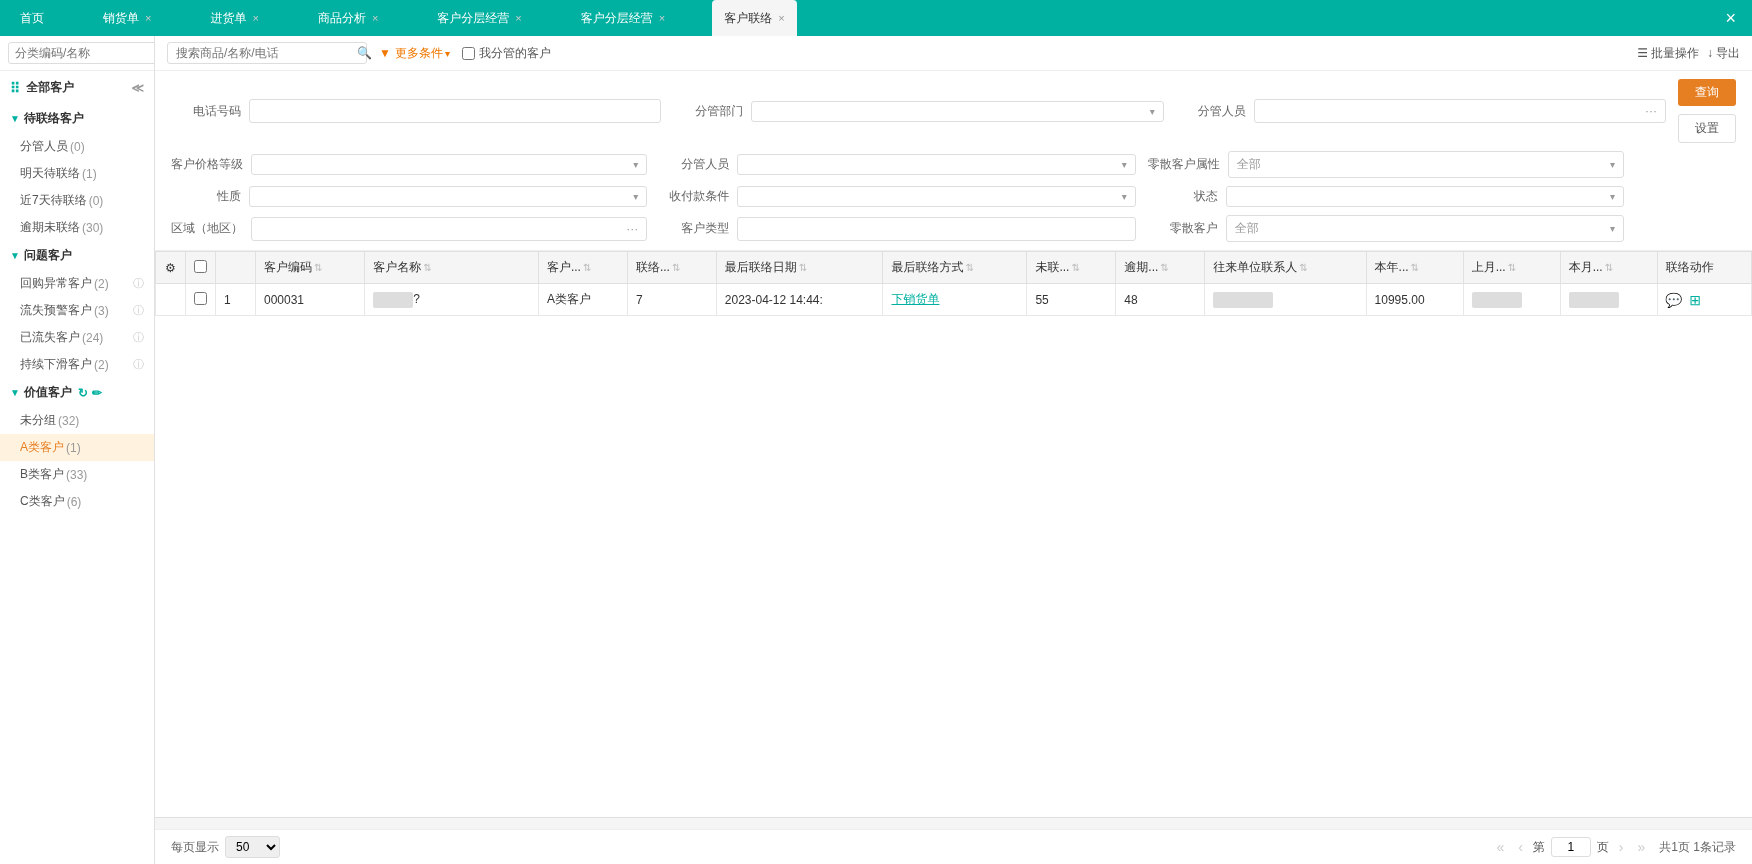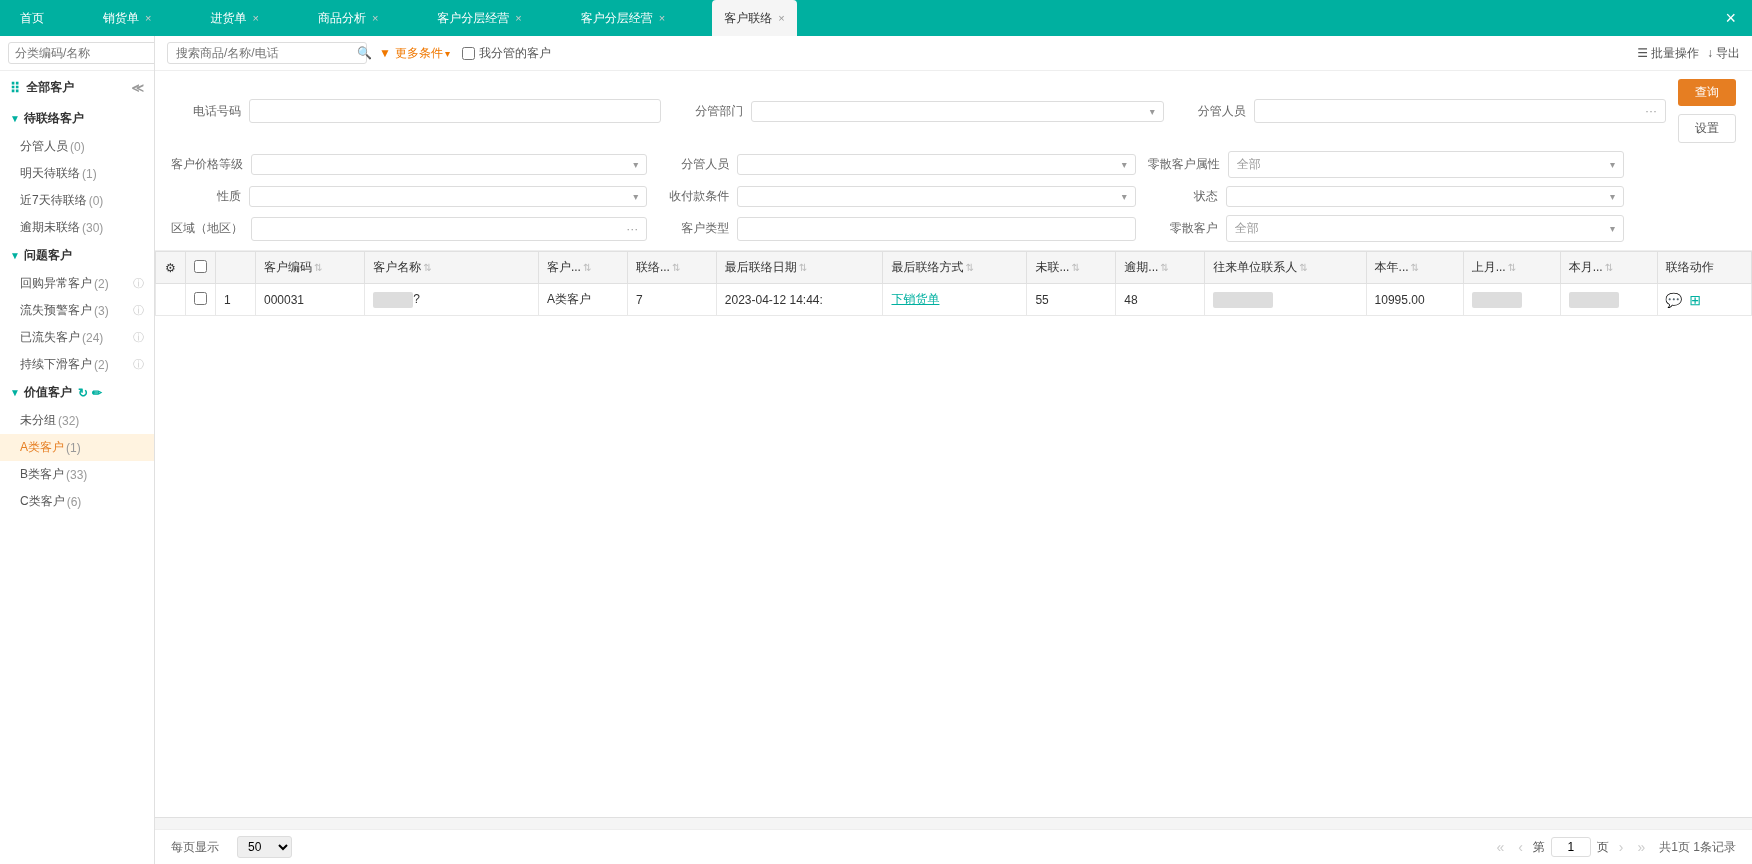--- a/index.html
+++ b/index.html
@@ -72,21 +72,21 @@
     .data-table th .sort-icon { color: #bbb; font-size: 10px; }
     .data-table td { border: 1px solid #e8e8e8; padding: 7px 8px; color: #333; white-space: nowrap; }
     .data-table .gear-col { width: 30px; text-align: center; }
     .data-table .check-col { width: 30px; text-align: center; }
     .link-text { color: #00b0a0; cursor: pointer; text-decoration: underline; }
     .action-icons { display: flex; gap: 6px; }
     .action-icon { color: #00b0a0; cursor: pointer; font-size: 14px; }
     
     
     .bottom-bar { display: flex; align-items: center; padding: 6px 16px; background: white; border-top: 1px solid #eee; }
-    .page-size-label { color: #666; margin-right: 18px; }
+    .page-size-label { color: #666; margin-right: 6px; }
     .page-size-select { border: 1px solid #ddd; border-radius: 3px; padding: 2px 6px; font-size: 12px; cursor: pointer; }
     .pagination { margin-left: auto; display: flex; align-items: center; gap: 6px; color: #555; }
     .page-btn { color: #555; cursor: pointer; font-size: 14px; padding: 2px 4px; }
     .page-btn.disabled { color: #ccc; cursor: default; }
     .page-input { width: 40px; border: 1px solid #ddd; border-radius: 3px; padding: 2px 4px; text-align: center; font-size: 12px; }
     .total-info { color: #666; margin-left: 4px; }
     
     
     ::-webkit-scrollbar { width: 6px; height: 6px; }
     ::-webkit-scrollbar-track { background: #f1f1f1; }

